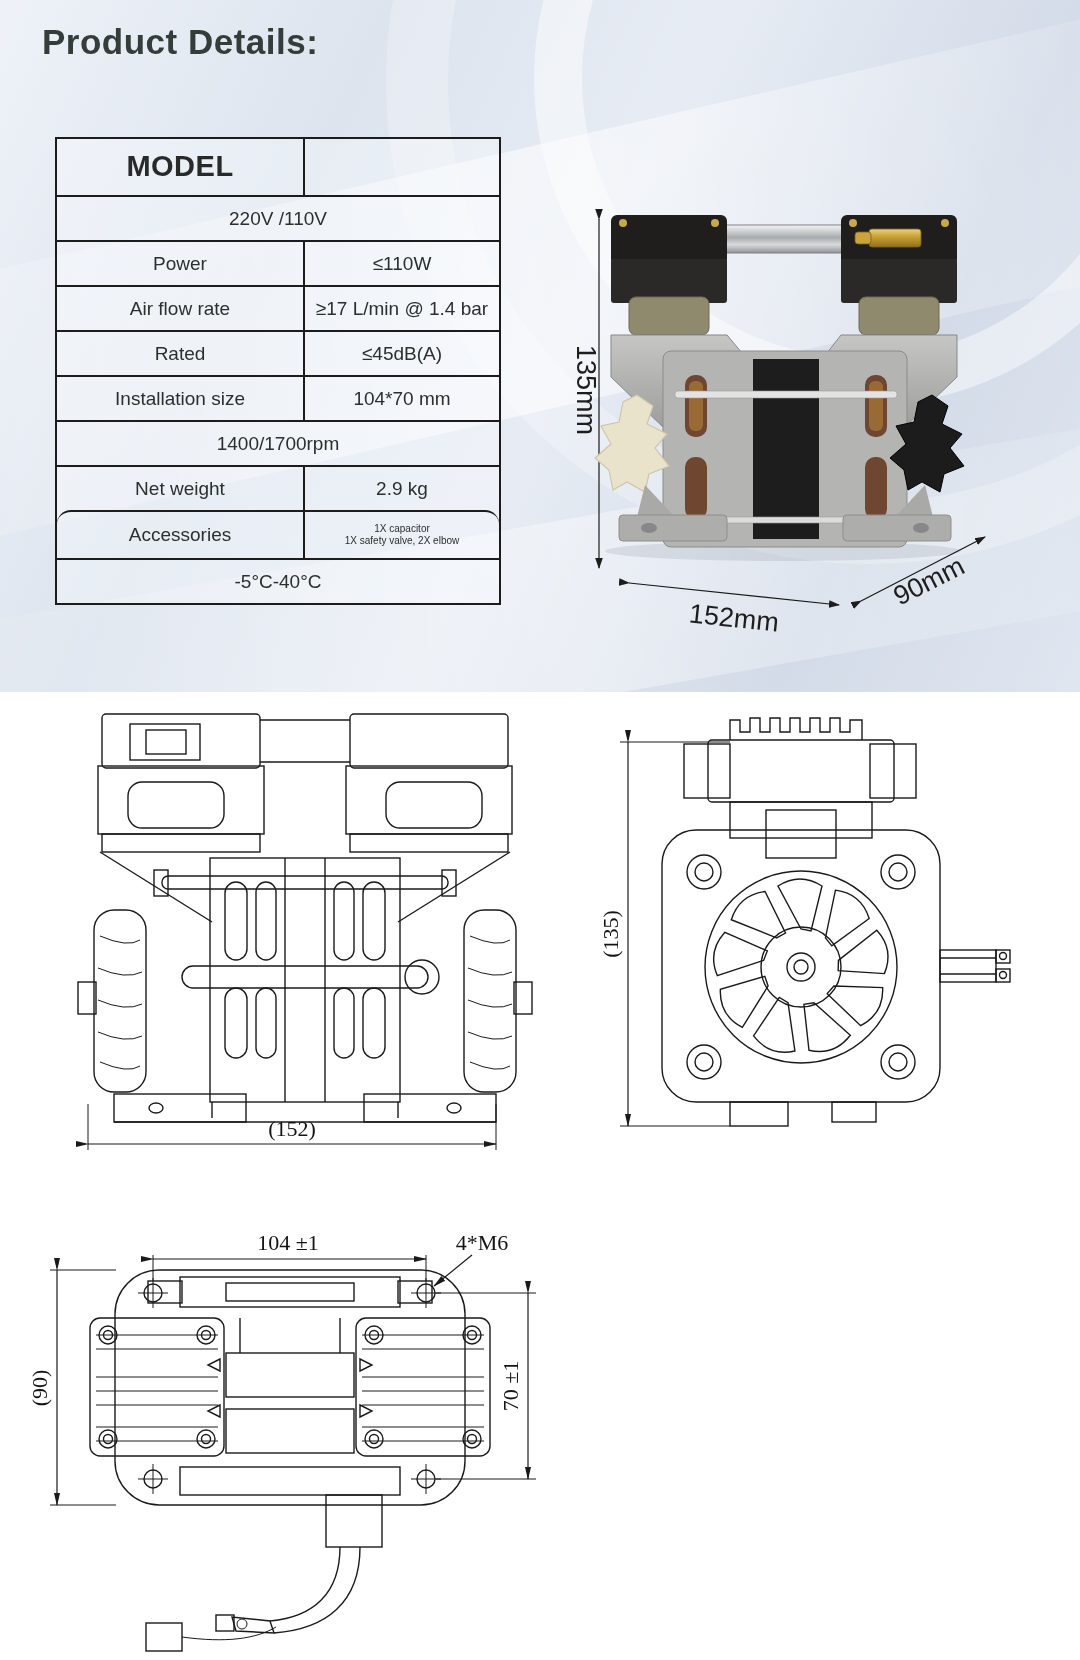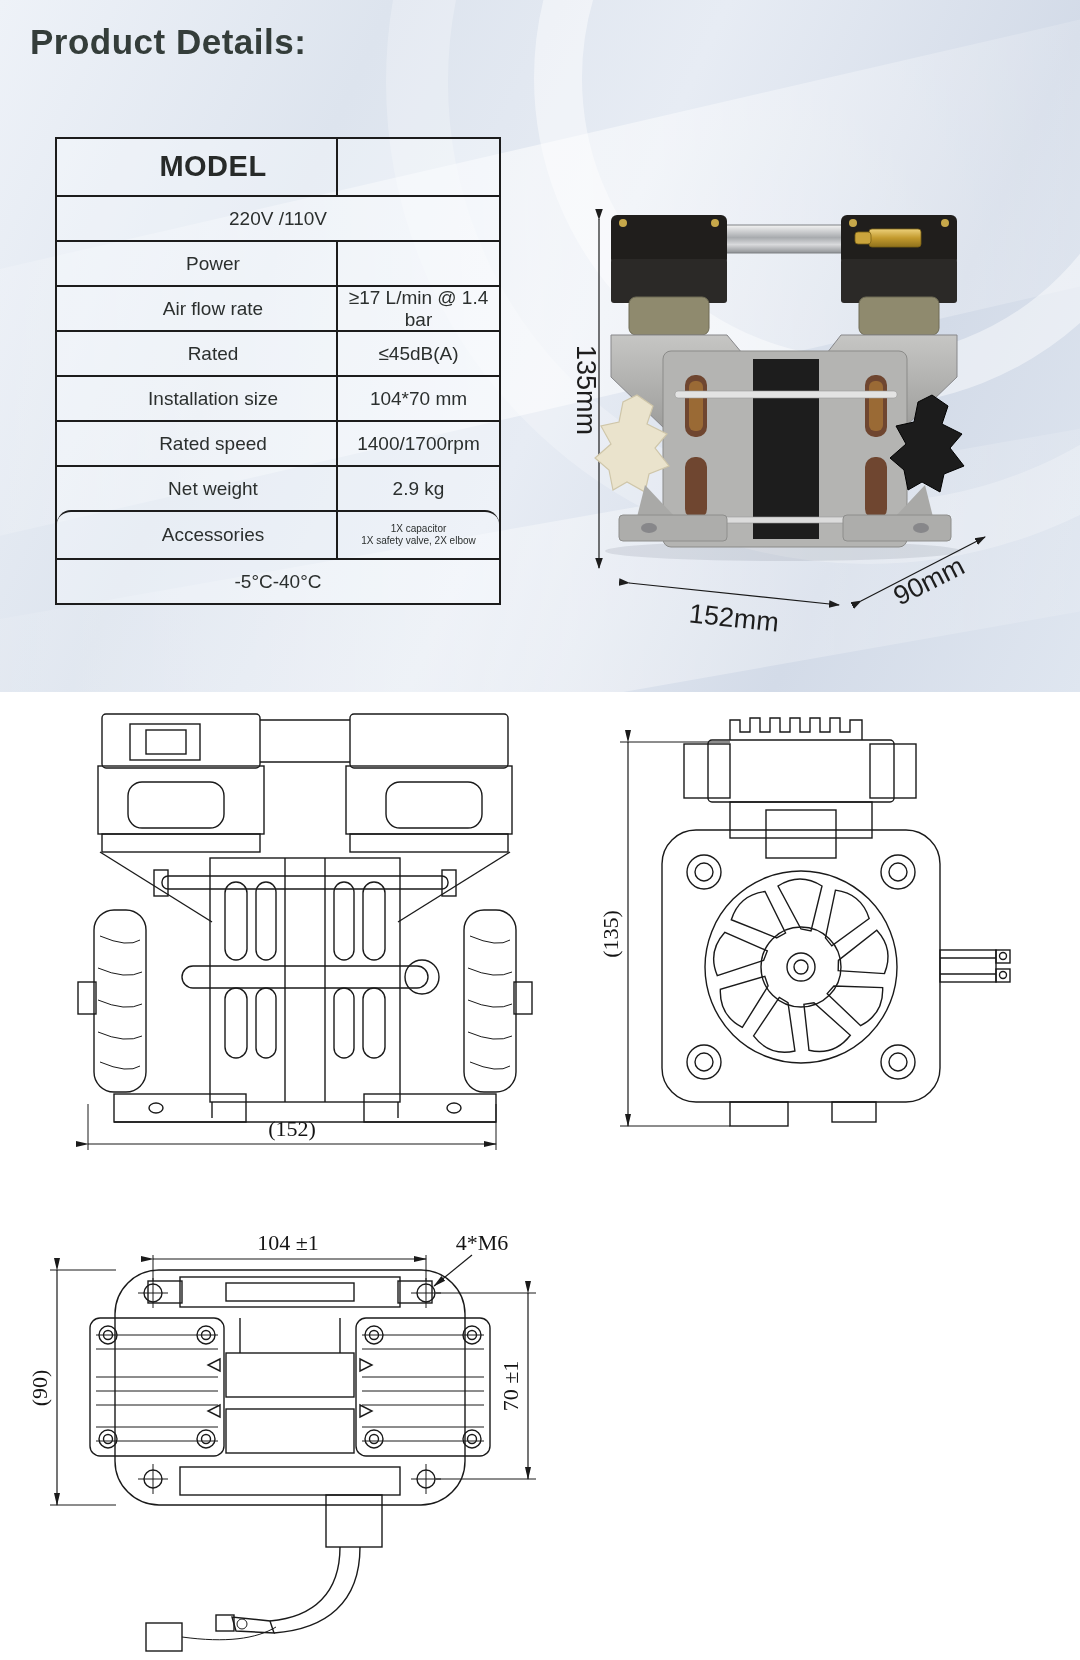--- a/index.html
+++ b/index.html
@@ -10,31 +10,31 @@
   
   .hero{position:absolute;left:0;top:0;width:1080px;height:692px;overflow:hidden;
         background:linear-gradient(115deg,#eef2f8 0%,#dde4ee 28%,#e7ecf4 52%,#d3dbe8 78%,#dfe6f0 100%);}
   .ring{position:absolute;border-radius:50%;border-style:solid;border-color:rgba(255,255,255,0.45);}
   .ring.r1{width:560px;height:560px;border-width:48px;right:-110px;top:-250px;}
   .ring.r2{width:840px;height:840px;border-width:62px;right:-270px;top:-400px;opacity:.55;}
   .streak{position:absolute;background:linear-gradient(100deg,rgba(255,255,255,0) 0%,rgba(255,255,255,.55) 50%,rgba(255,255,255,0) 100%);}
   .streak.s1{width:1500px;height:260px;left:-220px;top:150px;transform:rotate(-13deg);}
   .streak.s2{width:1500px;height:180px;left:-180px;top:520px;transform:rotate(-10deg);opacity:.7;}
 
-  .page-title{position:absolute;left:30px;top:22px;margin:0;font-size:35px;font-weight:600;
+  .page-title{position:absolute;left:42px;top:22px;margin:0;font-size:35px;font-weight:600;
               color:#343d3a;letter-spacing:.5px;}
 
   
   .spec-table{position:absolute;left:55px;top:137px;width:442px;border:2px solid #1c1c1c;
               background:rgba(250,252,255,0.38);}
   .spec-row{display:flex;border-top:2px solid #1c1c1c;height:43px;}
   .spec-row.header{height:56px;border-top:none;}
   .cell{display:flex;flex-direction:column;align-items:center;justify-content:center;
         color:#2b2f2e;font-size:19px;text-align:center;line-height:1.15;}
-  .cell.l{width:246px;border-right:2px solid #1c1c1c;padding-left:33px;}
+  .cell.l{width:246px;border-right:2px solid #1c1c1c;}
   .cell.r{flex:1;}
   .spec-row.header .cell{font-size:29px;font-weight:700;color:#272a29;letter-spacing:.5px;}
   .cell .small{font-size:10px;line-height:1.25;}
 
   
   .photo-wrap{position:absolute;left:525px;top:185px;width:510px;height:470px;}
   .drawings{position:absolute;left:0;top:692px;width:1080px;height:968px;background:#ffffff;}
   svg text.dim-sans{font-family:"Liberation Sans",sans-serif;font-size:27px;fill:#1d1d1d;font-weight:500;}
   svg text.dim-serif{font-family:"Liberation Serif",serif;font-size:22px;fill:#141414;}
   .cad{stroke:#1a1a1a;fill:none;stroke-width:1.4;}
@@ -56,35 +56,35 @@
 
     <div class="spec-table">
       <div class="spec-row header">
         <div class="cell l">MODEL</div>
       </div>
       <div class="spec-row">
         <div class="cell r">220V /110V</div>
       </div>
       <div class="spec-row">
         <div class="cell l">Power</div>
+        <div class="cell r">≤110W</div>
       </div>
       <div class="spec-row">
         <div class="cell l">Air flow rate</div>
         <div class="cell r">≥17 L/min @ 1.4 bar</div>
       </div>
       <div class="spec-row">
         <div class="cell l">Rated</div>
         <div class="cell r">≤45dB(A)</div>
       </div>
       <div class="spec-row">
         <div class="cell l">Installation size</div>
         <div class="cell r">104*70 mm</div>
       </div>
       <div class="spec-row">
-        <div class="cell l">Rated speed</div>
         <div class="cell r">1400/1700rpm</div>
       </div>
       <div class="spec-row">
         <div class="cell l">Net weight</div>
         <div class="cell r">2.9 kg</div>
       </div>
       <div class="spec-row" style="height:46px;border-radius:14px;">
         <div class="cell l">Accessories</div>
         <div class="cell r">
           <span class="small">1X capacitor</span>

